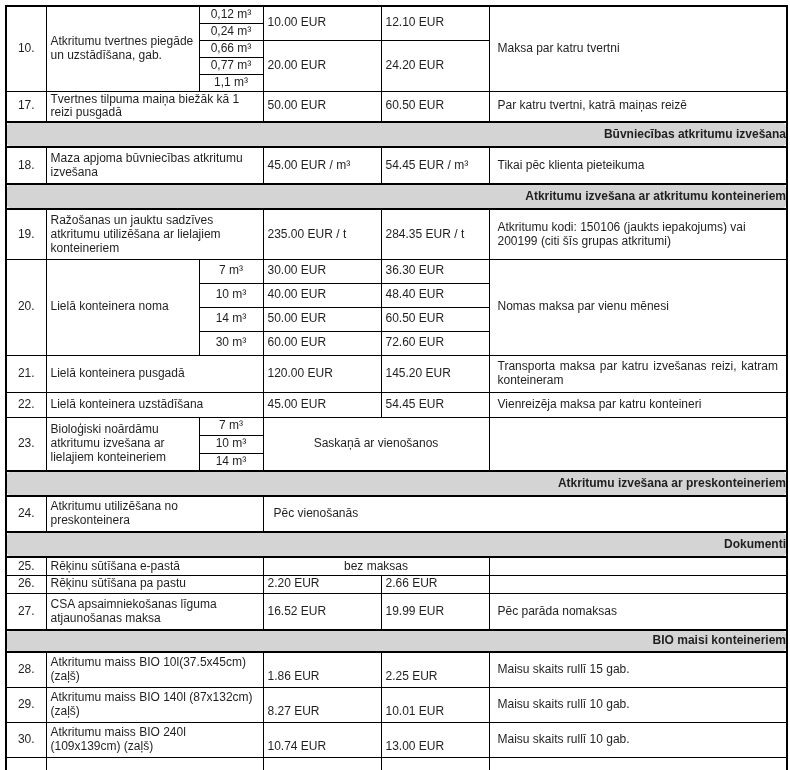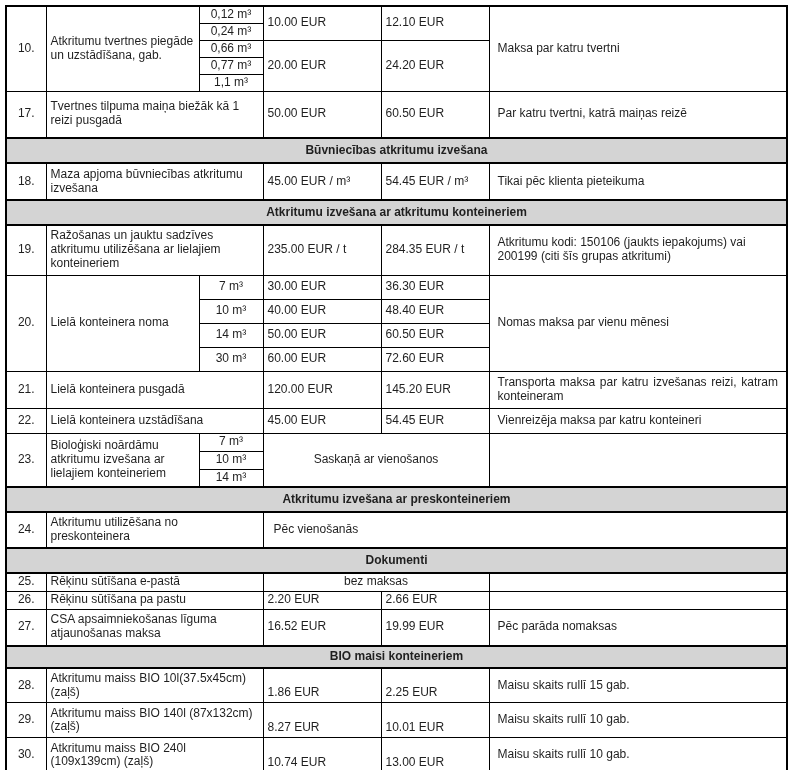--- a/index.html
+++ b/index.html
@@ -23,23 +23,24 @@
   .num{text-align:center;padding:1px 2px;}
   .desc{text-align:left;padding-right:4px;}
   .vol{text-align:center;padding:0 2px;white-space:nowrap;}
   .price{white-space:nowrap;}
   .note{text-align:left;padding-left:8px;padding-right:8px;margin-left:40px;}
   .note-justify{text-align:justify;}
   .merged-left{text-align:left;padding-left:10px;}
   .merged-center{text-align:center;}
   tr.section td{
     background:#d4d4d4;
-    font-weight:bold;text-align:center;
+    font-weight:bold;text-align:right;
     border-top:2px solid #000;border-bottom:2px solid #000;
     padding:3px 0;
+    border-radius:7px;
   }
   .vbottom{vertical-align:bottom;padding-bottom:3px;}
 </style>
 </head>
 <body>
 
 <div class="page">
   <table class="price-table">
     <colgroup>
       <col style="width:40px">
@@ -67,21 +68,21 @@
       <td class="price" rowspan="3">20.00 EUR</td>
       <td class="price" rowspan="3">24.20 EUR</td>
     </tr>
     <tr style="height:17px">
       <td class="vol">0,77 m³</td>
     </tr>
     <tr style="height:17px">
       <td class="vol">1,1 m³</td>
     </tr>
 
-    <tr style="height:47px">
+    <tr style="height:31px">
       <td class="num">17.</td>
       <td class="desc" colspan="2">Tvertnes tilpuma maiņa biežāk kā 1 reizi pusgadā</td>
       <td class="price">50.00 EUR</td>
       <td class="price">60.50 EUR</td>
       <td class="note">Par katru tvertni, katrā maiņas reizē</td>
     </tr>
 
     <tr class="section" style="height:25px">
       <td colspan="6">Būvniecības atkritumu izvešana</td>
     </tr>

